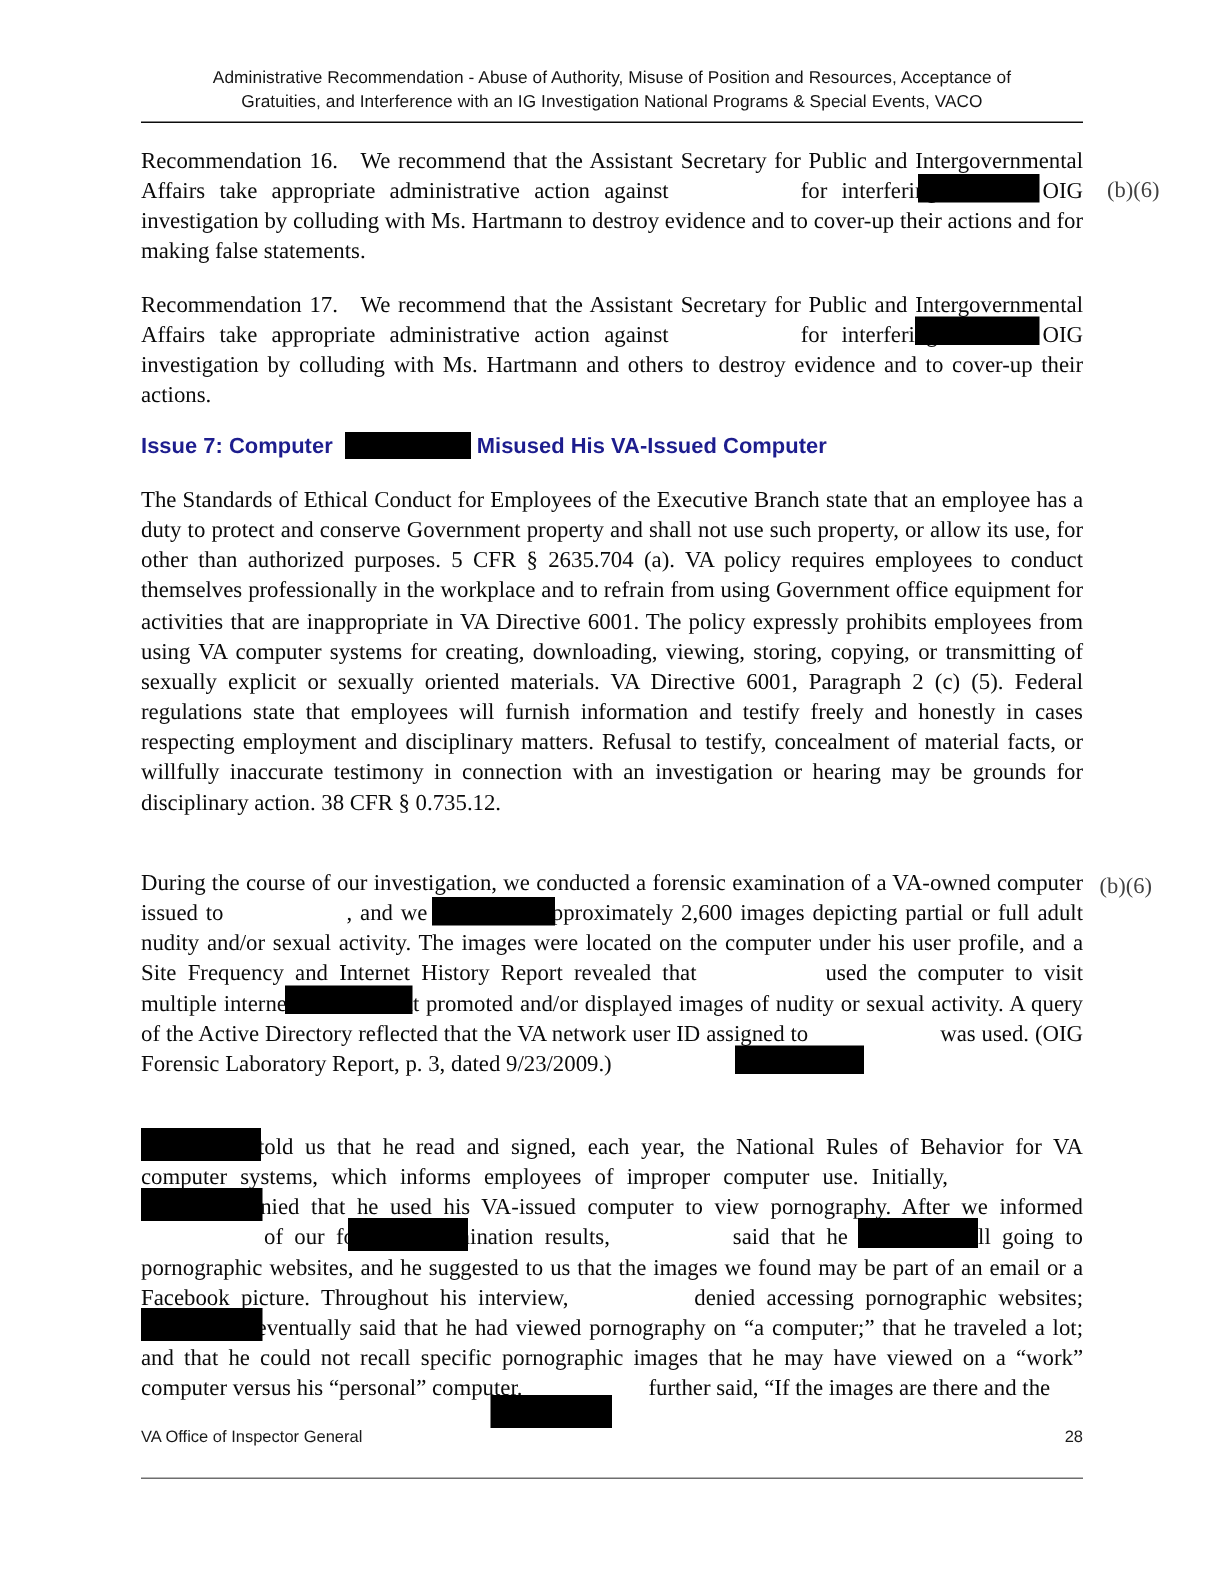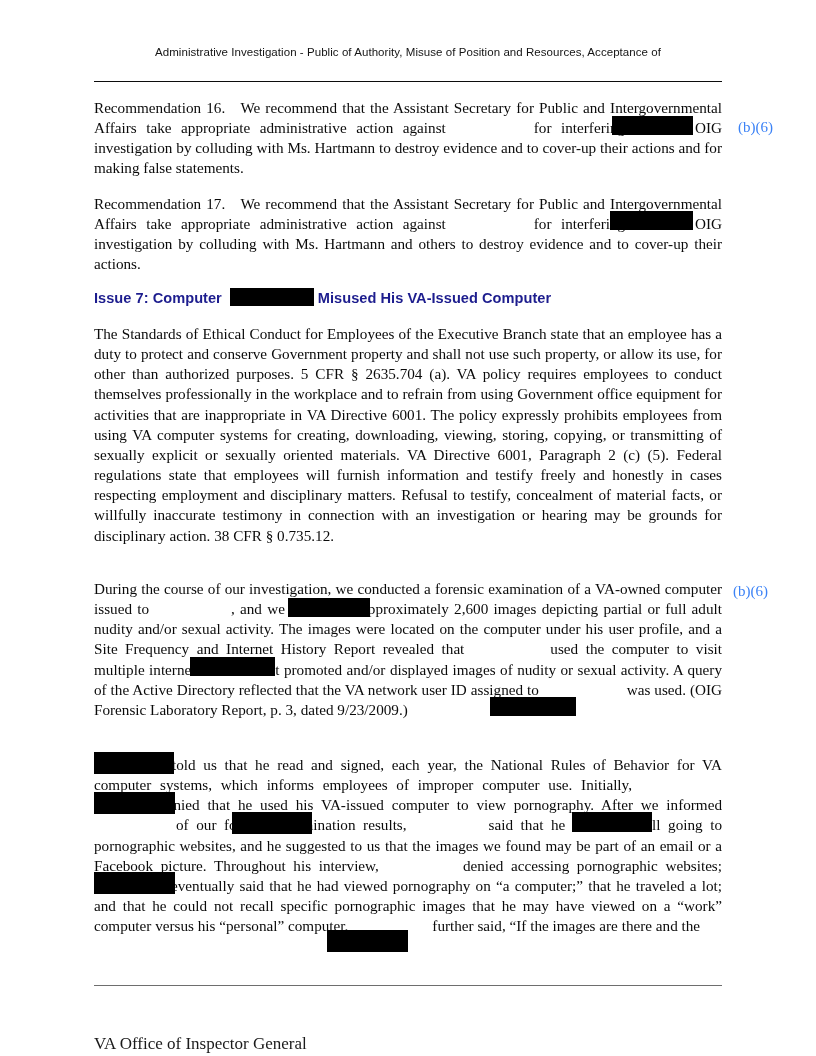--- a/index.html
+++ b/index.html
@@ -73,21 +73,21 @@
     color: #1d1d8e;
     white-space: nowrap;
     letter-spacing: 0.002em;
   }
 
   
   .exempt {
     position: absolute;
     font-size: 15px;
     line-height: 20px;
-    color: #3b82f6;
+    color: #404040;
     white-space: nowrap;
     text-align: center;
   }
 
   
   .redaction {
     position: absolute;
     background: #000000;
   }
 
@@ -95,37 +95,38 @@
   .footer-rule {
     position: absolute;
     left: 94px;
     top: 985px;
     width: 628px;
     height: 0;
     border-top: 1.4px solid #6e6e6e;
   }
   .footer {
     position: absolute;
-    top: 1036px;
-    font-family: Liberation Serif, serif;
-    font-size: 17px;
+    top: 950px;
+    font-family: Liberation Sans, sans-serif;
+    font-size: 11px;
     line-height: 16px;
     color: #1a1a1a;
   }
   .footer-left { left: 94px; }
   .footer-right { left: 94px; width: 628px; text-align: right; }
 </style>
 </head>
 <body>
 
 <div class="page">
 
   <div class="doc-header">
-    <span>Administrative Investigation - Public of Authority, Misuse of Position and Resources, Acceptance of</span>
+    <span>Administrative Recommendation - Abuse of Authority, Misuse of Position and Resources, Acceptance of</span>
     <br>
+    <span>Gratuities, and Interference with an IG Investigation National Programs &amp; Special Events, VACO</span>
   </div>
   <div class="header-rule"></div>
 
   <div class="col" style="top:98px;">
     <p class="body"><span class="bold">Recommendation 16.</span>&nbsp;&nbsp; <span>We recommend that the Assistant Secretary for Public and Intergovernmental Affairs take appropriate administrative action against</span><span style="display:inline-block;width:88px;"></span><span>for interfering with an OIG investigation by colluding with Ms. Hartmann to destroy evidence and to cover-up their actions and for making false statements.</span></p>
   </div>
   <div class="redaction" style="left:612px; top:116px; width:81px; height:19px;"></div>
   <div class="exempt" style="left:738px; top:117px;">(b)(6)</div>
 
   <div class="col" style="top:194px;">
@@ -153,14 +154,15 @@
   </div>
   <div class="redaction" style="left:94px; top:752px; width:80px; height:22px;"></div>
   <div class="redaction" style="left:94px; top:792px; width:81px; height:22px;"></div>
   <div class="redaction" style="left:232px; top:812px; width:80px; height:22px;"></div>
   <div class="redaction" style="left:572px; top:812px; width:80px; height:20px;"></div>
   <div class="redaction" style="left:94px; top:872px; width:81px; height:22px;"></div>
   <div class="redaction" style="left:327px; top:930px; width:81px; height:22px;"></div>
 
   <div class="footer-rule"></div>
   <div class="footer footer-left">VA Office of Inspector General</div>
+  <div class="footer footer-right">28</div>
 
 </div>
 
 </body></html>

